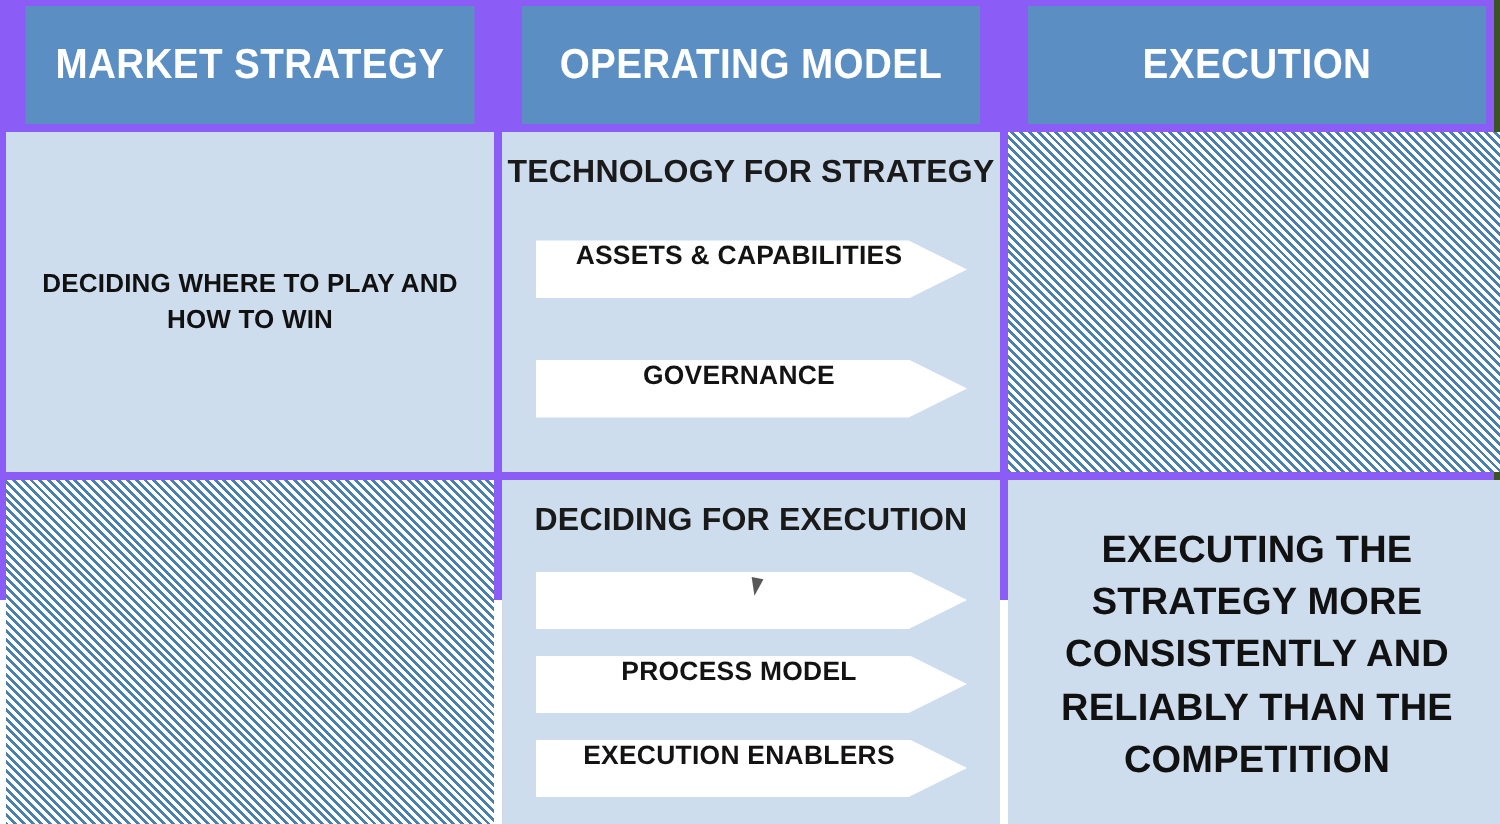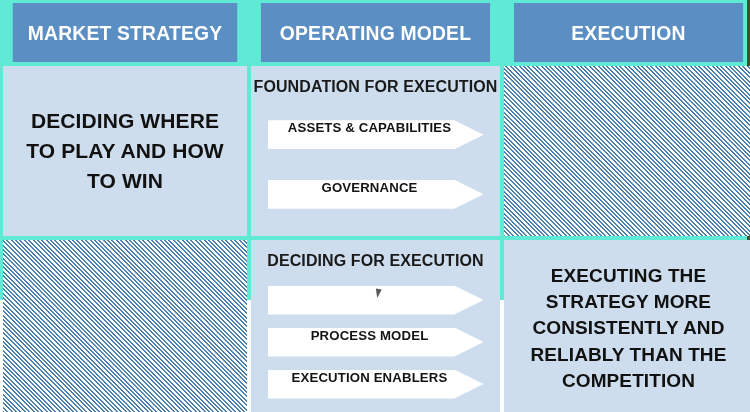--- a/index.html
+++ b/index.html
@@ -12,21 +12,21 @@
     height: 412px;
     overflow: hidden;
     font-family: "Liberation Sans", sans-serif;
   }
 
   
   #page {
     position: relative;
     width: 750px;
     height: 300px;
-    background: #5eead4;
+    background: #8b5cf6;
   }
   #right-edge-rule {
     position: absolute;
     top: 0;
     right: 0;
     width: 3px;
     height: 412px;
     background: #3d5229;
   }
 
@@ -80,21 +80,21 @@
   .statement {
     height: 100%;
     display: flex;
     align-items: center;
     justify-content: center;
     text-align: center;
     padding: 0 12px;
     box-sizing: border-box;
     color: #111111;
     font-weight: bold;
-    font-size: 21px;
+    font-size: 13px;
     line-height: 1.42;
     letter-spacing: 0.1px;
   }
   .statement.small {
     font-size: 19px;
     line-height: 1.38;
   }
 
   
   .group {
@@ -174,21 +174,21 @@
     <div class="hdr">
       <span>EXECUTION</span>
     </div>
 
     <div class="cell">
       <div class="statement">DECIDING WHERE TO PLAY AND HOW TO WIN</div>
     </div>
 
     <div class="cell">
       <div class="group">
-        <div class="group-title">FOUNDATION FOR EXECUTION</div>
+        <div class="group-title">TECHNOLOGY FOR STRATEGY</div>
         <div class="arrows">
           <div class="arrow">
             <span class="arrow-label">ASSETS &amp; CAPABILITIES</span>
           </div>
           <div class="arrow">
             <span class="arrow-label">GOVERNANCE</span>
           </div>
         </div>
       </div>
     </div>

